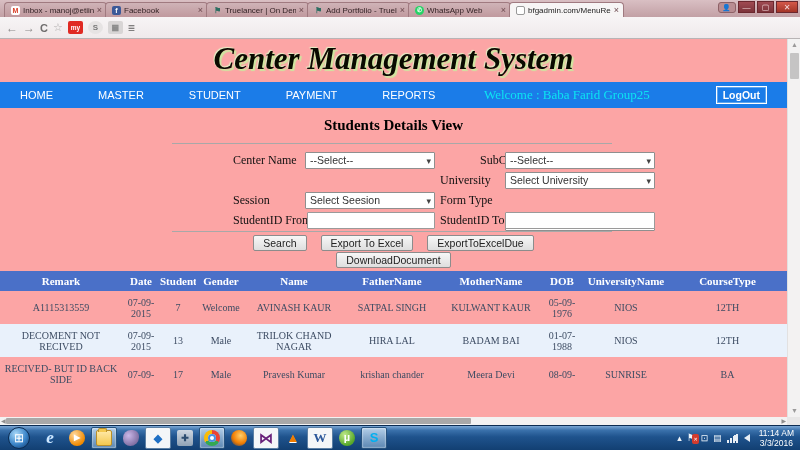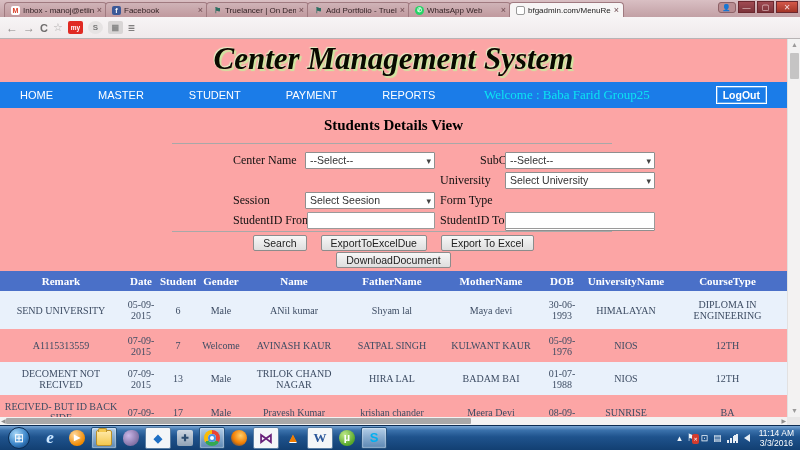--- a/index.html
+++ b/index.html
@@ -264,22 +264,22 @@
         </div>
         <div class="frow" style="left:505px; top:60px;">
           <input class="textinput" style="width: 150px;" value="">
         </div>
       </div>
 
       <div class="rule rule2"></div>
 
       <div class="btnrow1">
         <button class="btn">Search</button>
+        <button class="btn">Export To Excel</button>
         <button class="btn">ExportToExcelDue</button>
-        <button class="btn">Export To Excel</button>
       </div>
       <div class="btnrow2">
         <button class="btn">DownloadDocument</button>
       </div>
 
       <div class="gridwrap">
         <table class="grid">
           <colgroup>
             <col style="width:122px">
               <col style="width:38px">
@@ -300,32 +300,20 @@
                 <th>Gender</th>
                 <th>Name</th>
                 <th>FatherName</th>
                 <th>MotherName</th>
                 <th>DOB</th>
                 <th>UniversityName</th>
                 <th>CourseType</th>
               </tr>
             </thead>
           <tbody>
-              <tr class="r0 alt">
-                <td>SEND UNIVERSITY</td>
-                <td>05-09-2015</td>
-                <td>6</td>
-                <td>Male</td>
-                <td>ANil kumar</td>
-                <td>Shyam lal</td>
-                <td>Maya devi</td>
-                <td>30-06-1993</td>
-                <td>HIMALAYAN</td>
-                <td>DIPLOMA IN ENGINEERING</td>
-              </tr>
               <tr class="r1">
                 <td>A1115313559</td>
                 <td>07-09-2015</td>
                 <td>7</td>
                 <td>Welcome</td>
                 <td>AVINASH KAUR</td>
                 <td>SATPAL SINGH</td>
                 <td>KULWANT KAUR</td>
                 <td>05-09-1976</td>
                 <td>NIOS</td>

